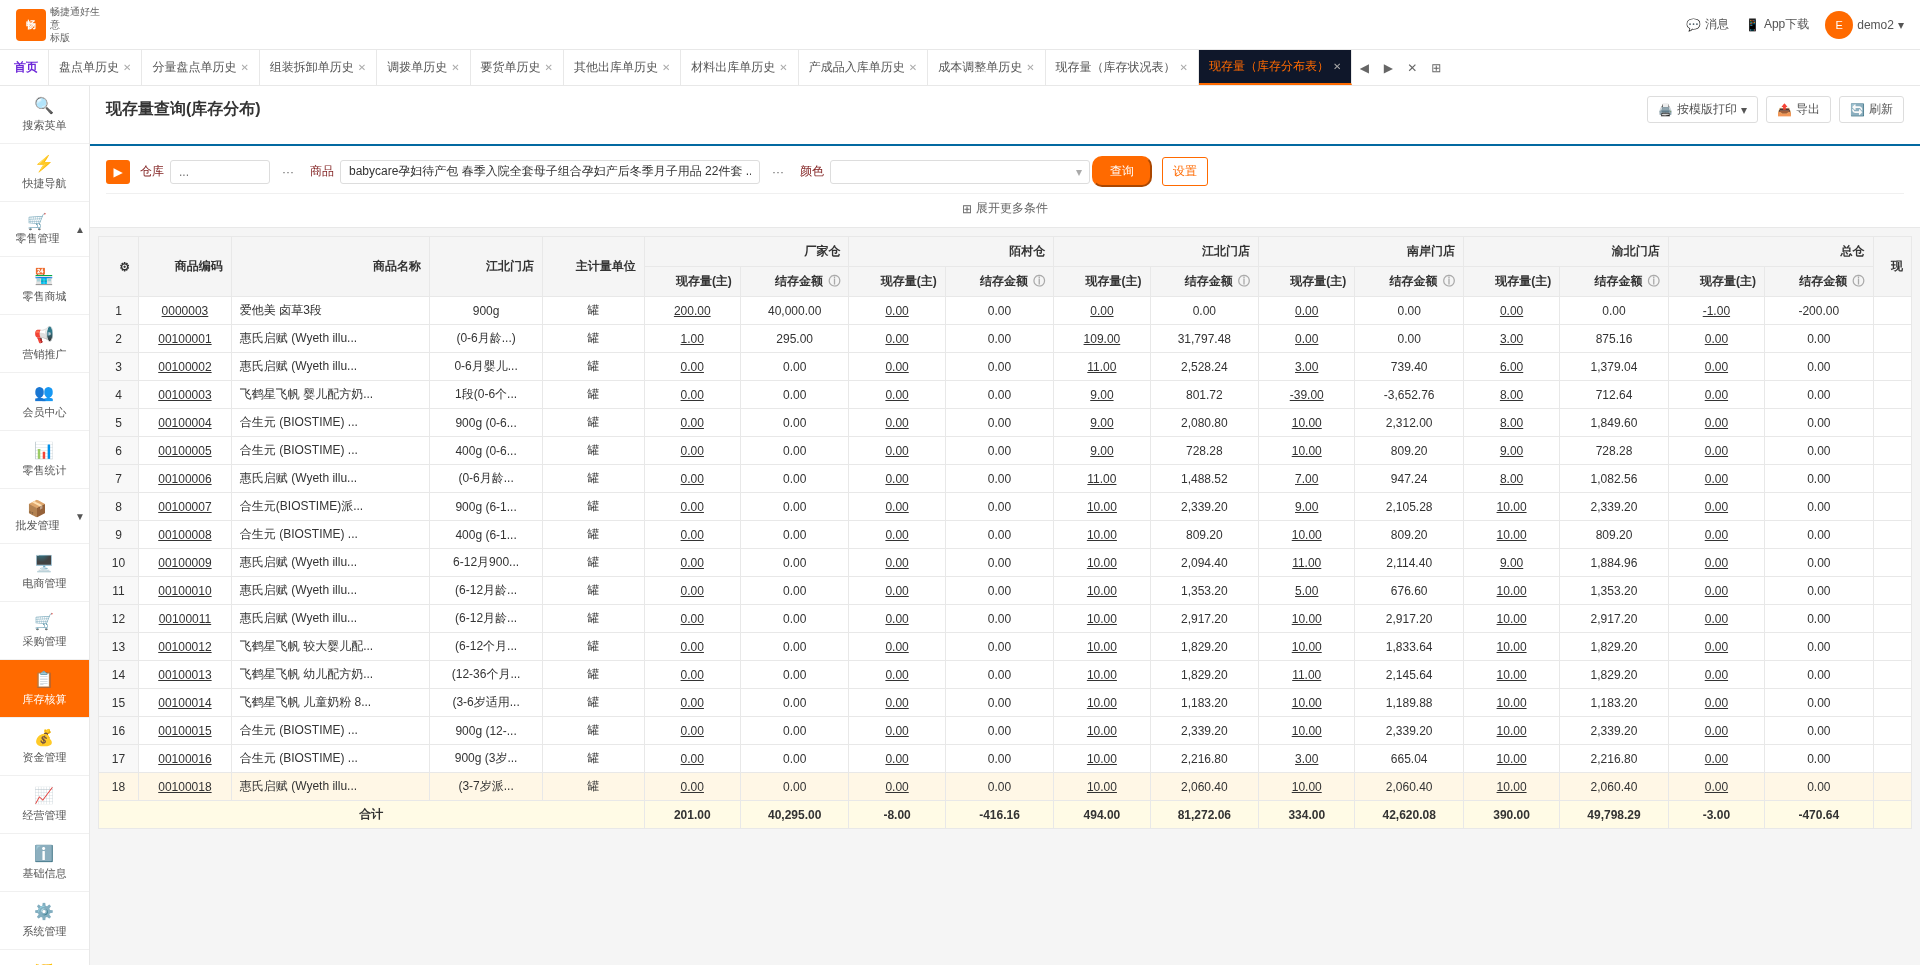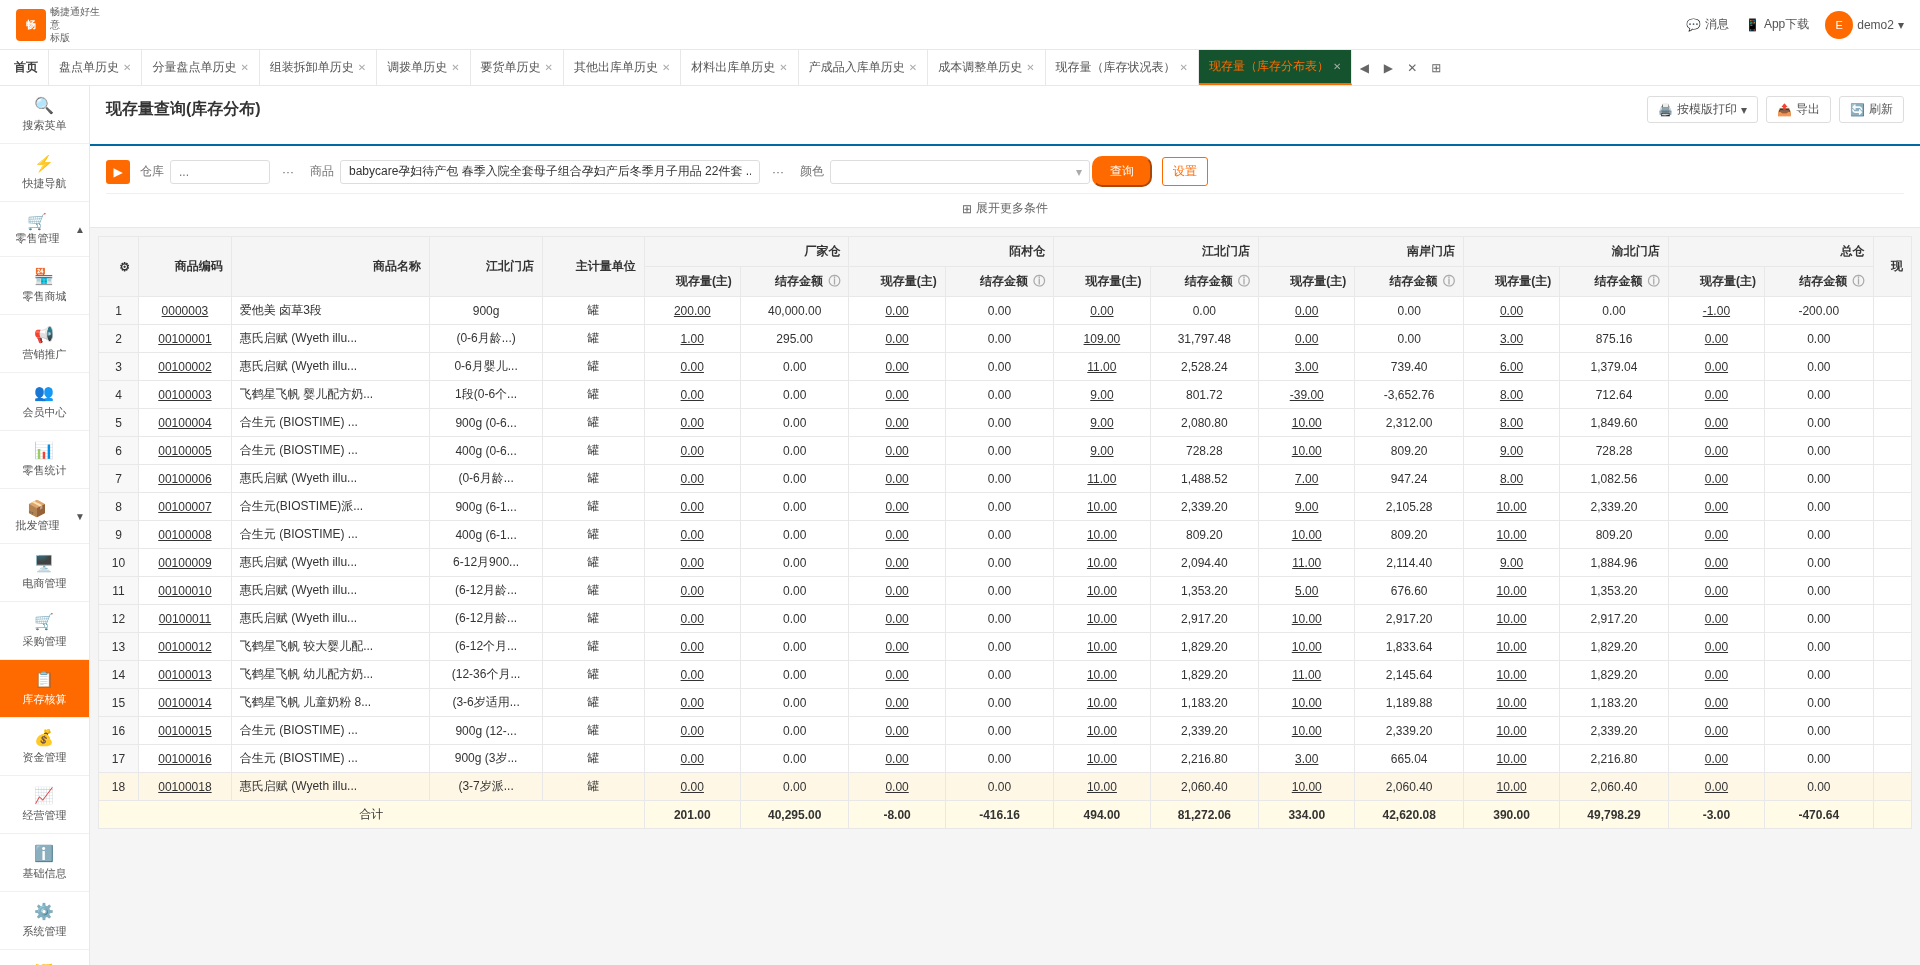--- a/index.html
+++ b/index.html
@@ -90,31 +90,31 @@
       font-size: 12px;
       color: #555;
       white-space: nowrap;
       border-right: 1px solid #e8e8e8;
       cursor: pointer;
       flex-shrink: 0;
       gap: 4px;
     }
     .tab-item.active {
       color: #ff6a00;
-      background: #14532d;
+      background: #0f172a;
       border-bottom: 2px solid #ff6a00;
     }
     .tab-close {
       color: #aaa;
       font-size: 10px;
       cursor: pointer;
     }
     .tab-home {
       font-weight: bold;
-      color: #404040;
+      color: #6d28d9;
     }
     .tab-nav-btn {
       width: 24px;
       height: 24px;
       display: flex;
       align-items: center;
       justify-content: center;
       cursor: pointer;
       color: #666;
       flex-shrink: 0;
@@ -208,21 +208,21 @@
       padding: 5px 10px;
       border-radius: 3px;
       cursor: pointer;
       font-size: 12px;
     }
     .filter-item {
       display: flex;
       align-items: center;
       gap: 6px;
     }
-    .filter-label { color: #737373; white-space: nowrap; }
+    .filter-label { color: #7f1d1d; white-space: nowrap; }
     .filter-input {
       border: 1px solid #ddd;
       border-radius: 3px;
       padding: 4px 8px;
       min-width: 100px;
       font-size: 12px;
       color: #333;
       background: #fff;
     }
     .filter-input-wide {
@@ -865,21 +865,21 @@
     <td class="">2,060.40</td>
     <td class="text-link">10.00</td>
     <td>2,060.40</td>
     <td class="text-link ">0.00</td>
     <td class="">0.00</td>
     <td></td>
   </tr>
           </tbody>
         <tfoot id="table-footer">
         <tr class="summary-row">
-  <td colspan="5" style="text-align:center;font-weight:normal;">合计</td>
+  <td colspan="5" style="text-align:center;font-weight:bold;">合计</td>
   <td>201.00</td>
   <td>40,295.00</td>
   <td class="text-red">-8.00</td>
   <td class="text-red">-416.16</td>
   <td>494.00</td>
   <td>81,272.06</td>
   <td>334.00</td>
   <td>42,620.08</td>
   <td>390.00</td>
   <td>49,798.29</td>

